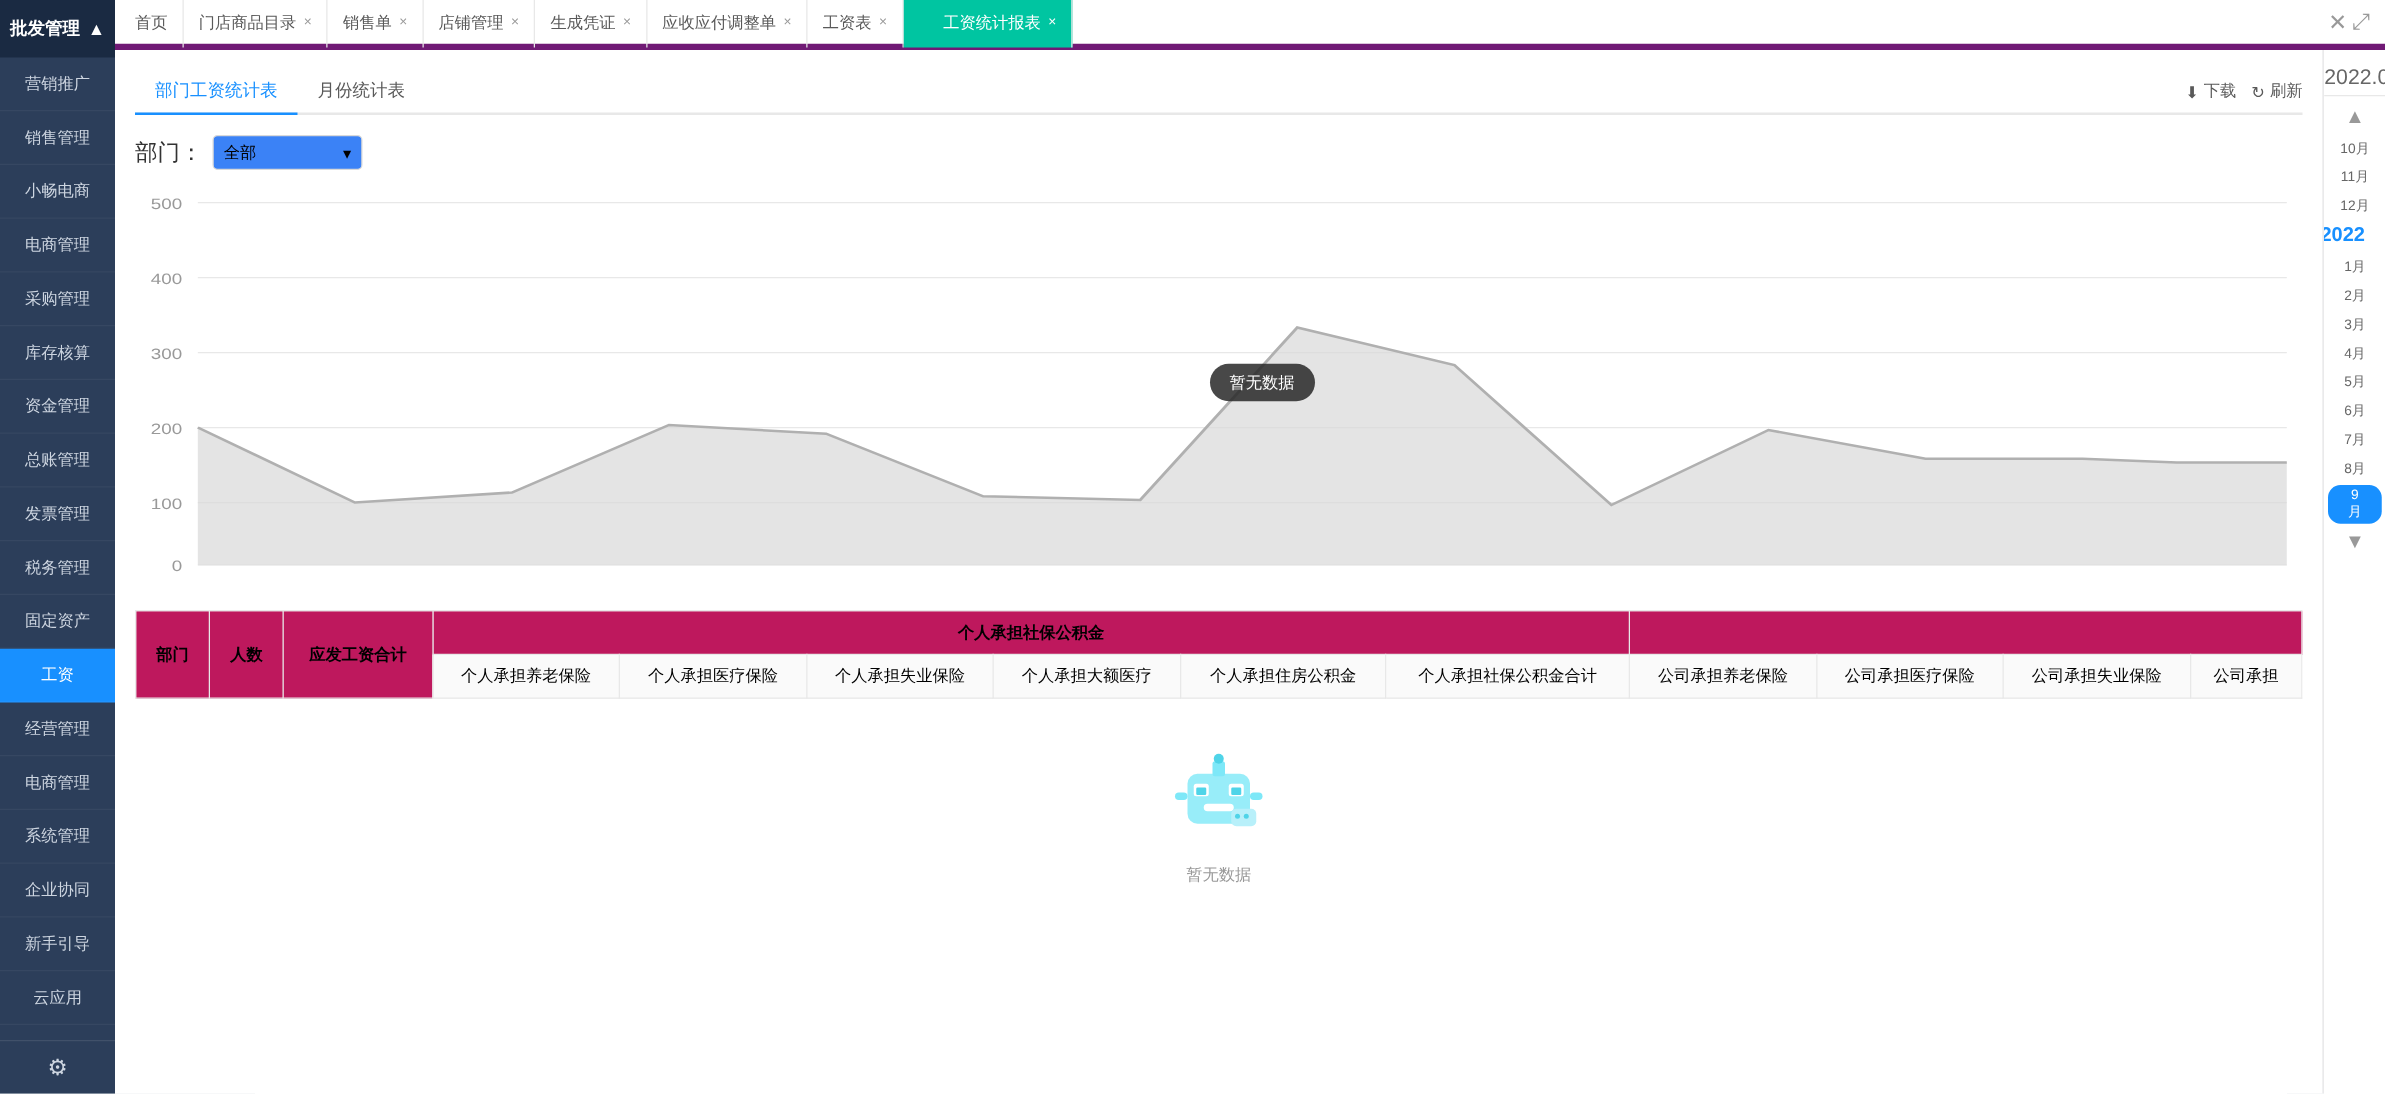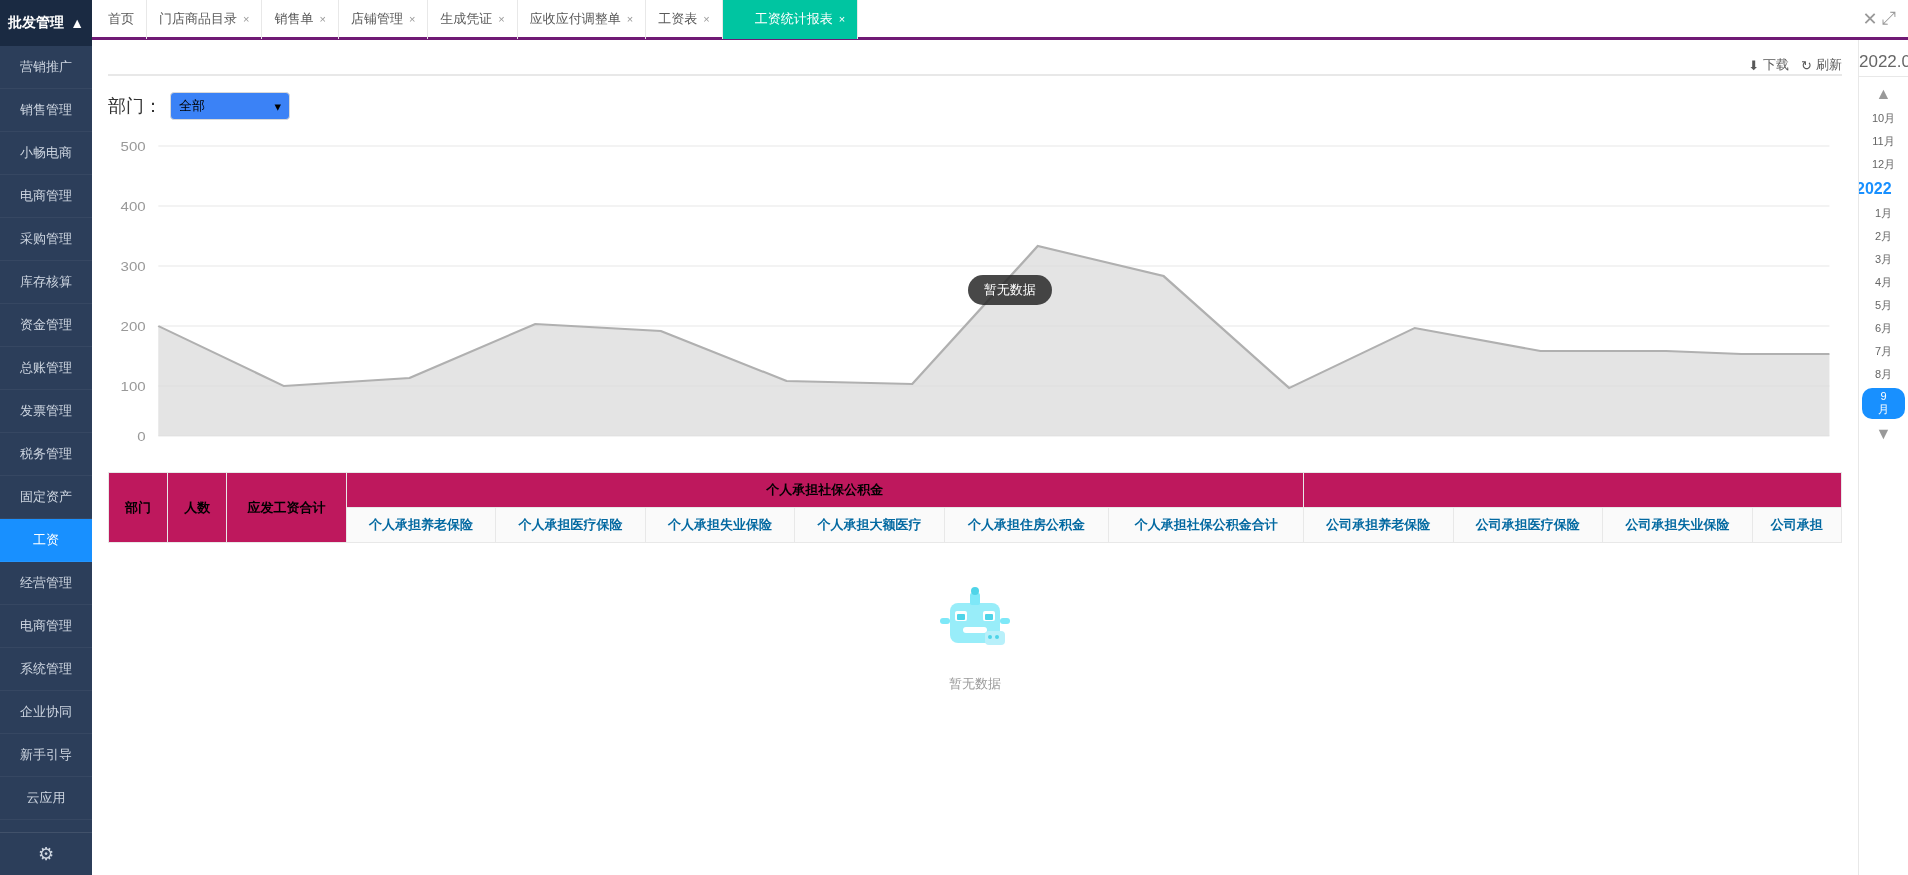--- a/index.html
+++ b/index.html
@@ -47,21 +47,21 @@
     .main {
       flex: 1;
       display: flex;
       flex-direction: column;
       overflow: hidden;
     }
 
     
     .tab-bar {
       background: #fff;
-      border-bottom: 3px solid #701a75;
+      border-bottom: 5px solid #701a75;
       display: flex;
       align-items: center;
       height: 40px;
       padding: 0 4px;
       flex-shrink: 0;
     }
     .tab-item {
       display: flex;
       align-items: center;
       padding: 0 12px;
@@ -185,22 +185,22 @@
       padding: 8px 12px;
       text-align: center;
       white-space: nowrap;
     }
     .data-table thead tr.group-header th {
       background: #be185d;
       font-weight: 600;
     }
     .data-table thead tr.col-header th {
       background: #fafafa;
-      font-weight: 700;
-      color: #0369a1;
+      font-weight: 400;
+      color: #000000;
     }
 
     
     .empty-state {
       display: flex;
       flex-direction: column;
       align-items: center;
       justify-content: center;
       padding: 40px;
     }
@@ -343,20 +343,24 @@
       <span>✕</span>
       <span>⤢</span>
     </div>
   </div>
 
   <div class="content">
 
     <div class="page-content">
 
       <div class="sub-tabs">
+        <div id="sub-tabs-container" style="display:flex;">
+            <div class="sub-tab active">部门工资统计表</div>
+            <div class="sub-tab">月份统计表</div>
+          </div>
 
         <div class="toolbar-right" style="margin-left:auto;">
           <div class="toolbar-btn">
             <span>⬇</span>
             <span>下载</span>
           </div>
           <div class="toolbar-btn">
             <span>↻</span>
             <span>刷新</span>
           </div>

